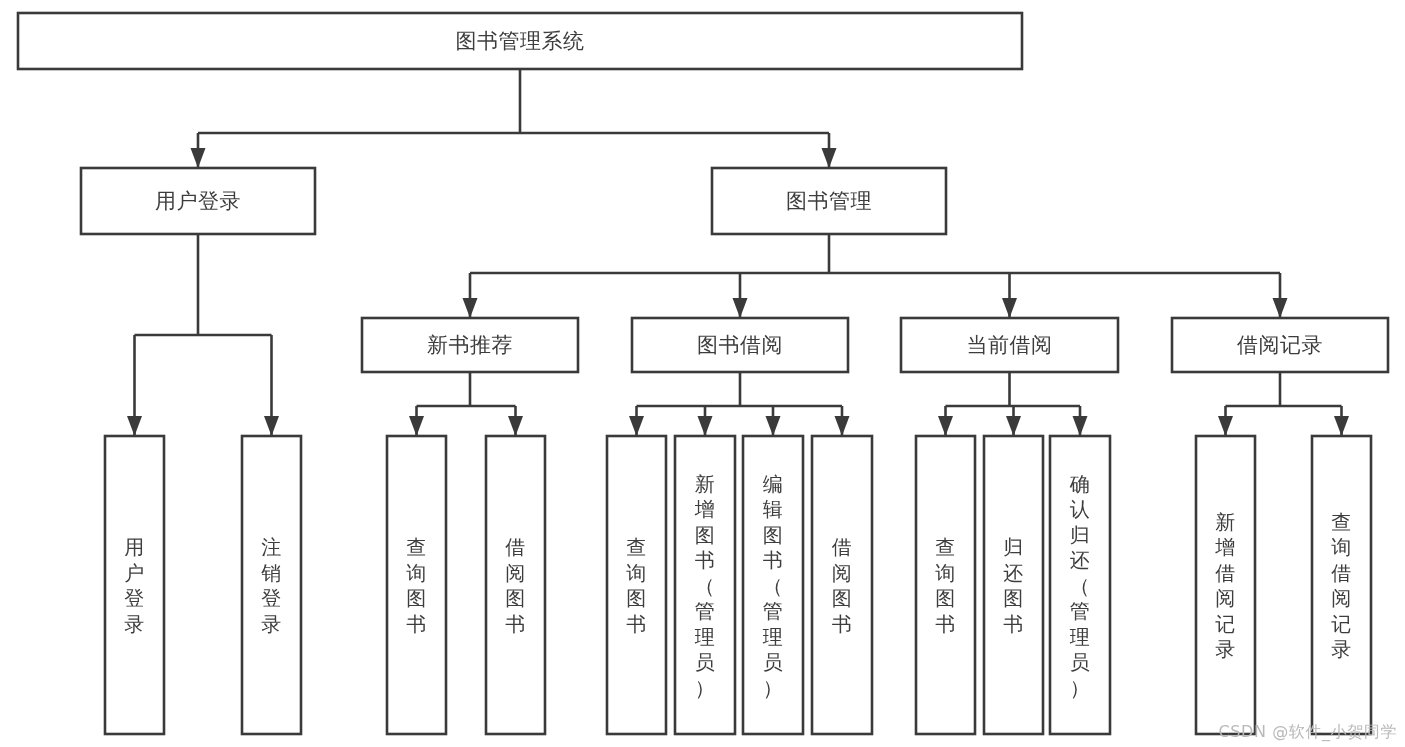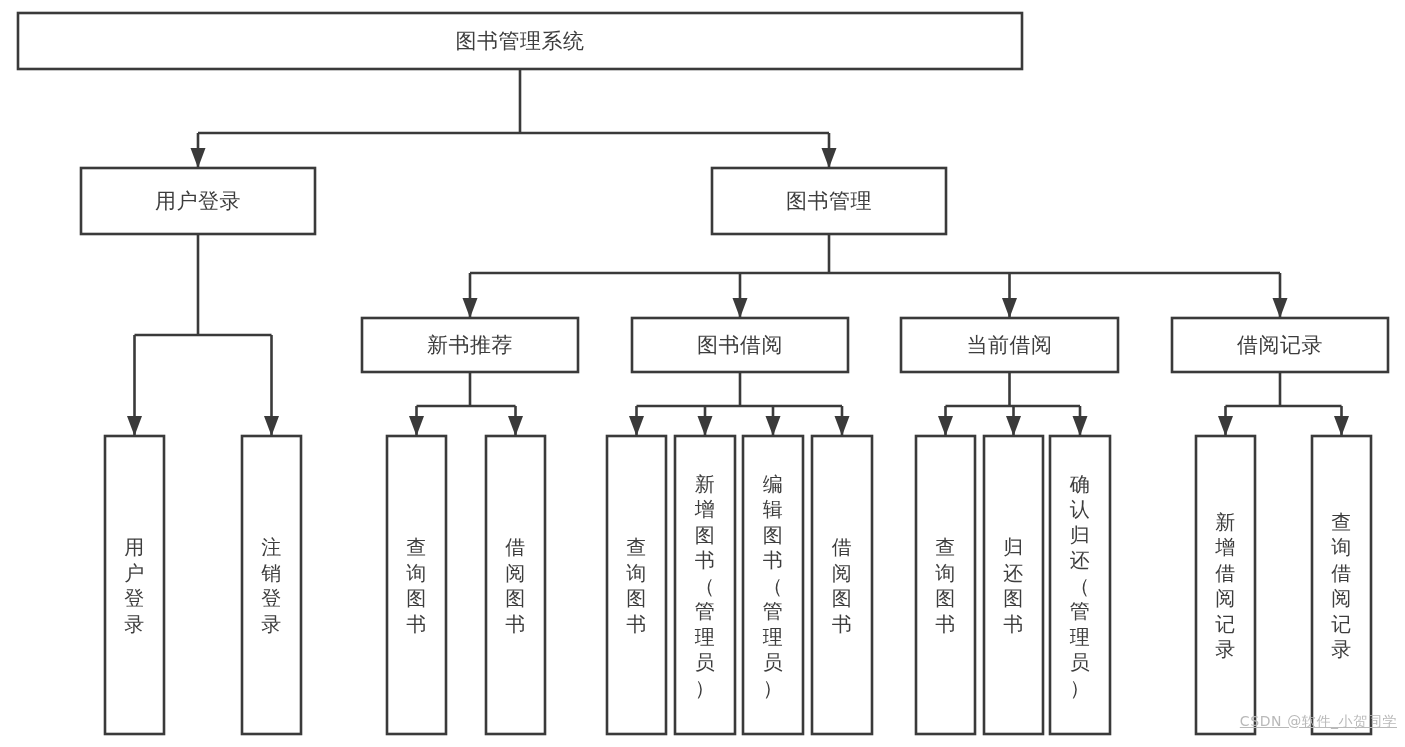--- a/index.html
+++ b/index.html
@@ -36,28 +36,27 @@
     fill:none;
     stroke-linecap:butt;
   }
   .arrow-head{
     fill:#3a3a3a;
     stroke:none;
   }
   .watermark{
     position:absolute;
     right:8px;
-    bottom:16px;
+    bottom:4px;
     font-family:"DejaVu Sans","Liberation Sans",sans-serif;
-    font-size:14px;
+    font-size:16px;
     color:#b9b9b9;
     letter-spacing:0.6px;
     white-space:nowrap;
     user-select:none;
-    text-decoration:underline;
   }
 </style>
 </head>
 <body>
 
 <svg id="diagram" viewBox="0 0 1405 747" xmlns="http://www.w3.org/2000/svg">
   <g id="connectors-layer">
       <line x1="520" y1="69" x2="520" y2="133" class="connector"></line>
       <line x1="198" y1="133" x2="829" y2="133" class="connector"></line>
       <line x1="198" y1="133" x2="198" y2="168" class="connector"></line>

